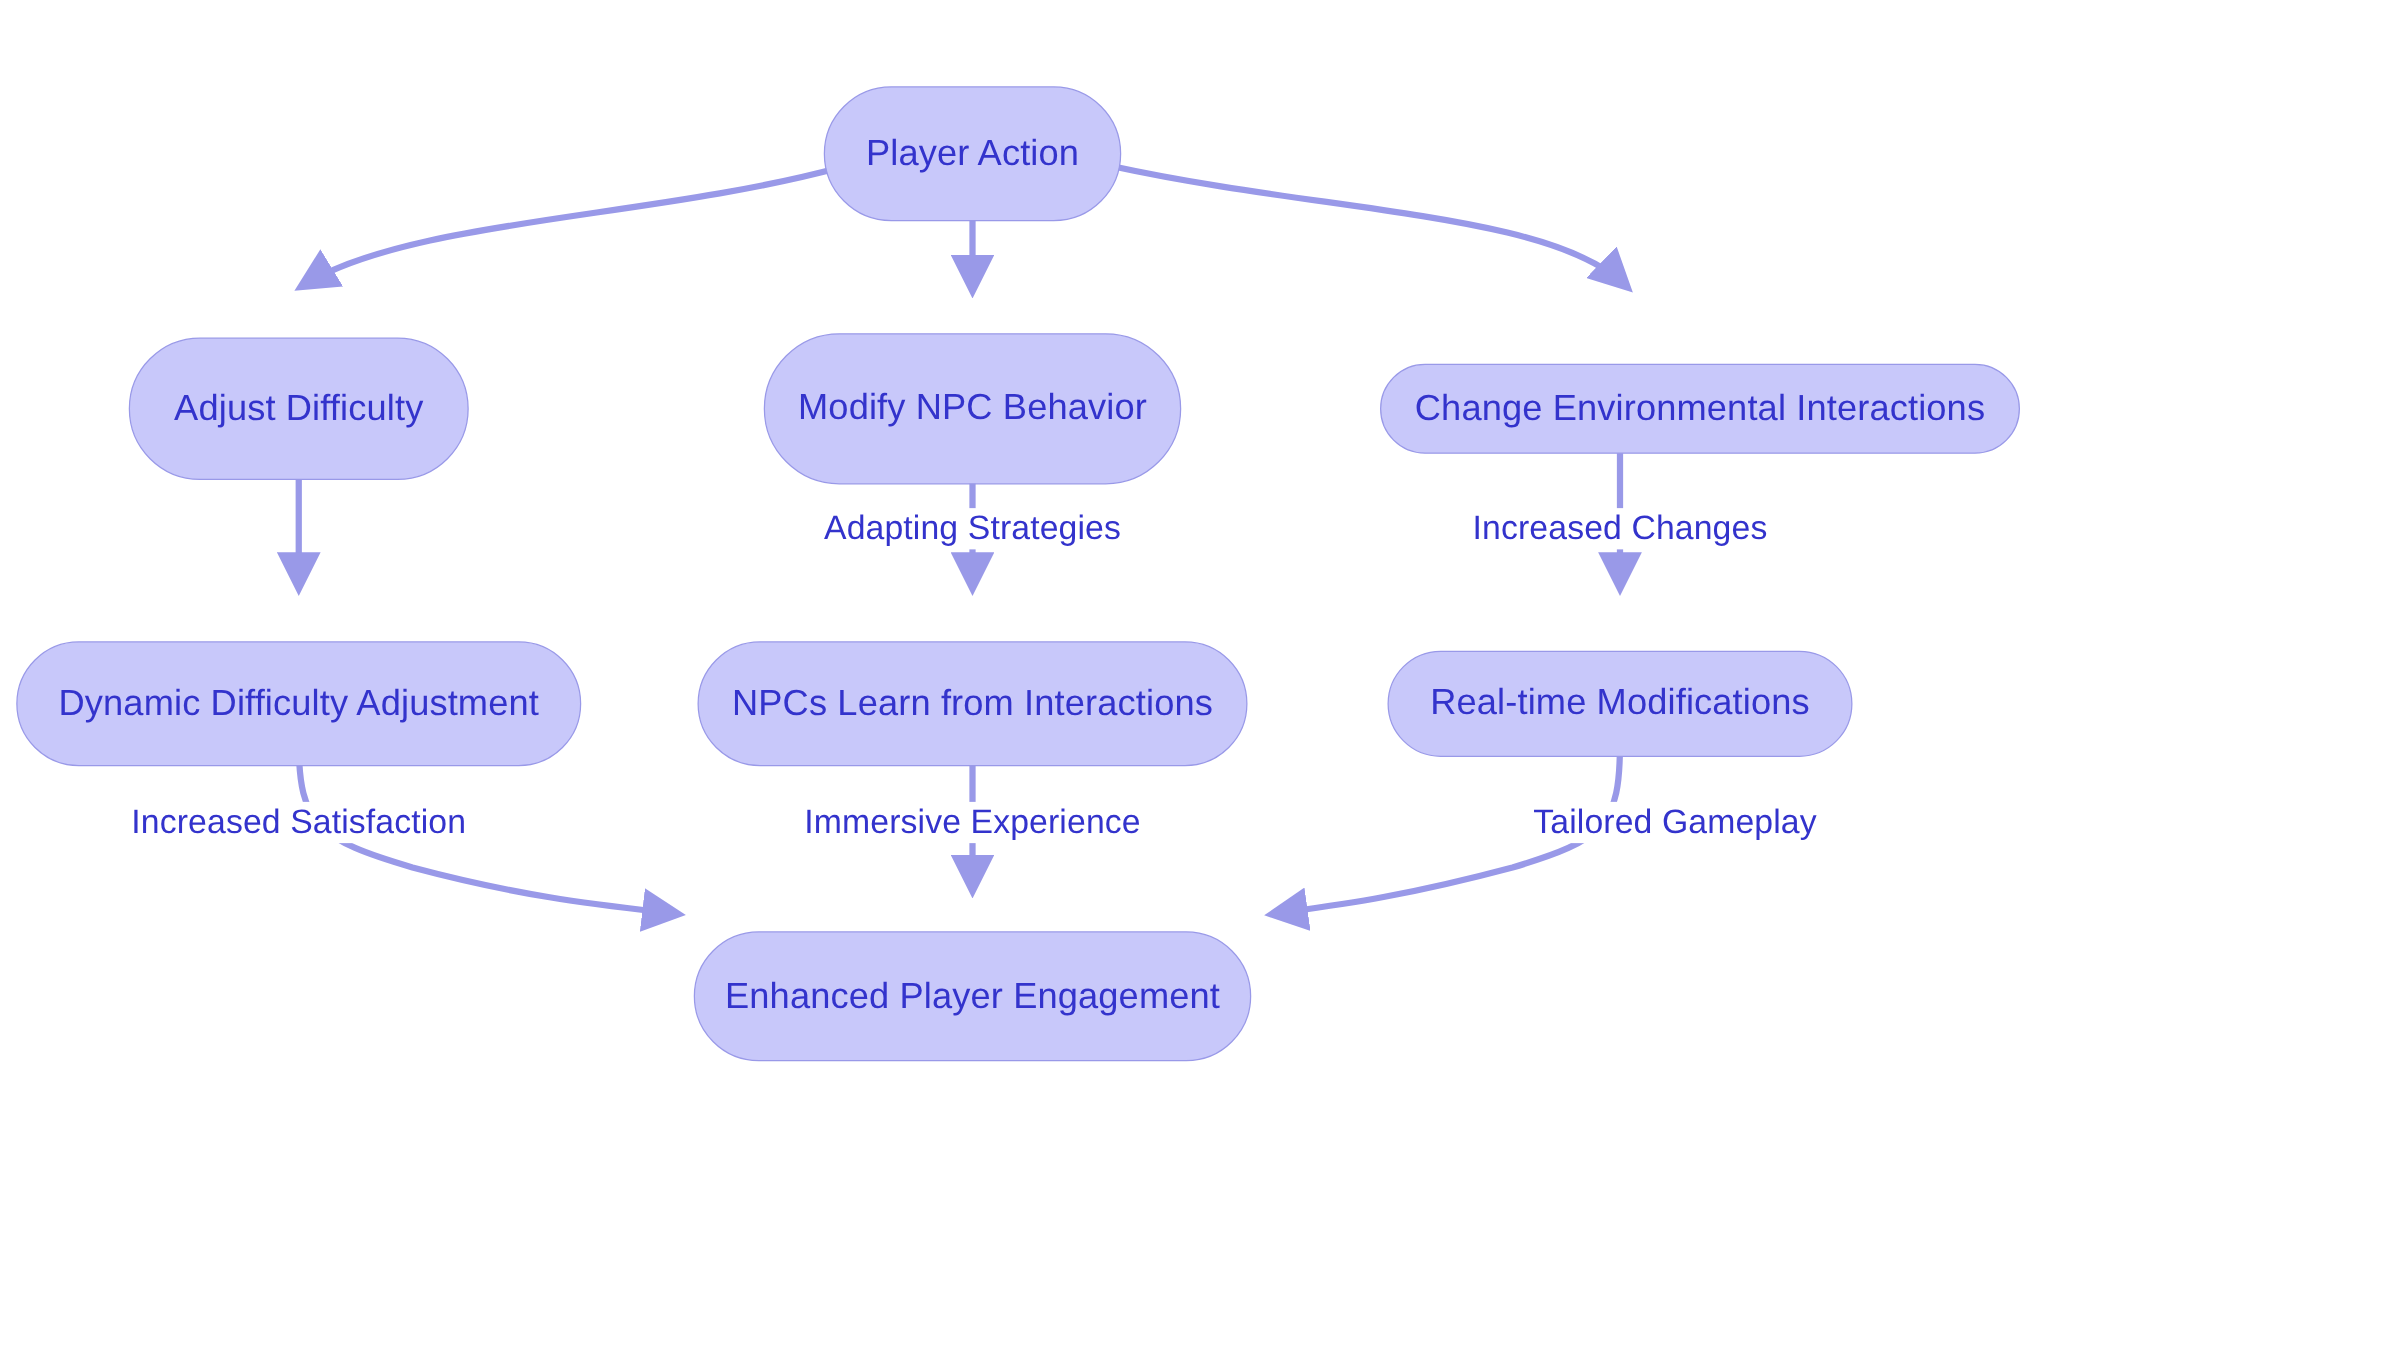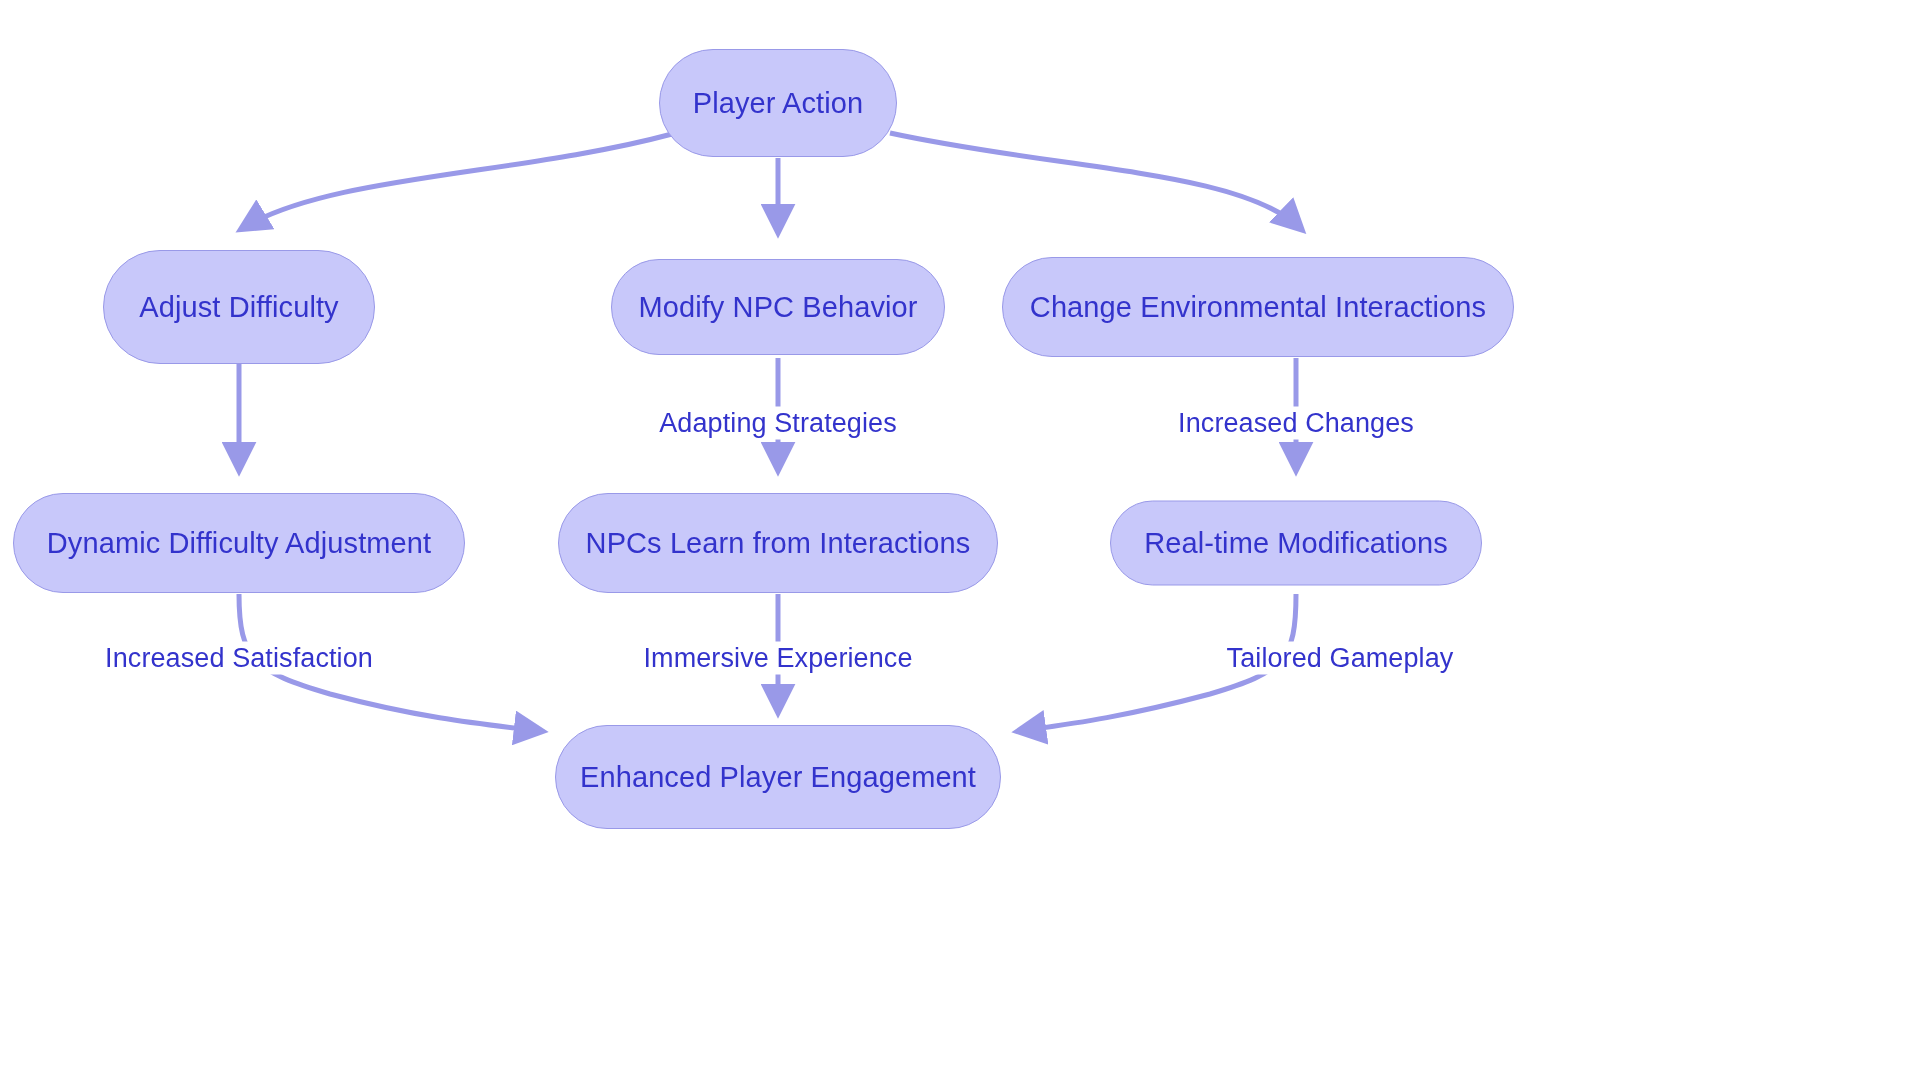--- a/index.html
+++ b/index.html
@@ -36,20 +36,21 @@
     background: #c8c8fa;
     border: 1.6px solid #9999e8;
     border-radius: 999px;
     color: #3333cc;
     font-size: 29px;
     font-weight: 400;
     letter-spacing: 0.1px;
     white-space: nowrap;
     transform: translate(-50%, -50%);
     padding: 0 26px;
+    margin-top: 20px;
   }
   .edge-label {
     position: absolute;
     transform: translate(-50%, -50%);
     color: #3333cc;
     font-size: 27px;
     font-weight: 400;
     white-space: nowrap;
     letter-spacing: 0.1px;
     background: #ffffff;
@@ -91,25 +92,25 @@
   </svg>
 
   <div class="node" style="left:778px; top:103px; width:238px; height:108px;">
     <span>Player Action</span>
   </div>
 
   <div class="node" style="left:239px; top:307px; width:272px; height:114px;">
     <span>Adjust Difficulty</span>
   </div>
 
-  <div class="node" style="left:778px; top:307px; width:334px; height:96px;">
+  <div class="node" style="left:778px; top:307px; width:334px; height:121px;">
     <span>Modify NPC Behavior</span>
   </div>
 
-  <div class="node" style="left:1258px; top:307px; width:512px; height:100px;">
+  <div class="node" style="left:1360px; top:307px; width:512px; height:72px;">
     <span>Change Environmental Interactions</span>
   </div>
 
   <div class="node" style="left:239px; top:543px; width:452px; height:100px;">
     <span>Dynamic Difficulty Adjustment</span>
   </div>
 
   <div class="node" style="left:778px; top:543px; width:440px; height:100px;">
     <span>NPCs Learn from Interactions</span>
   </div>

